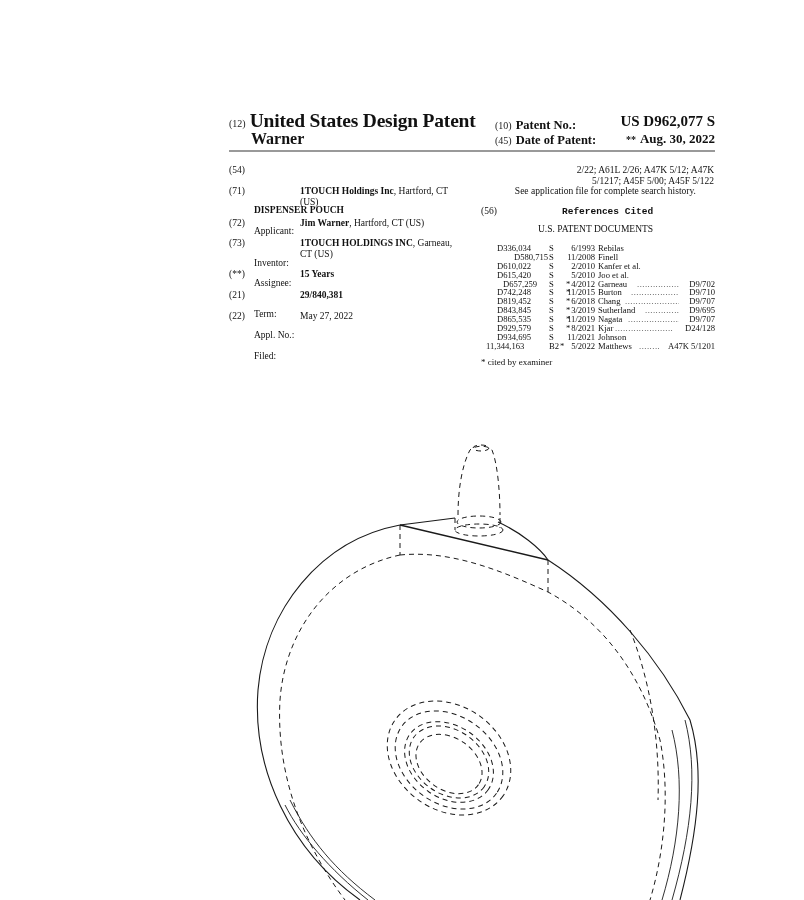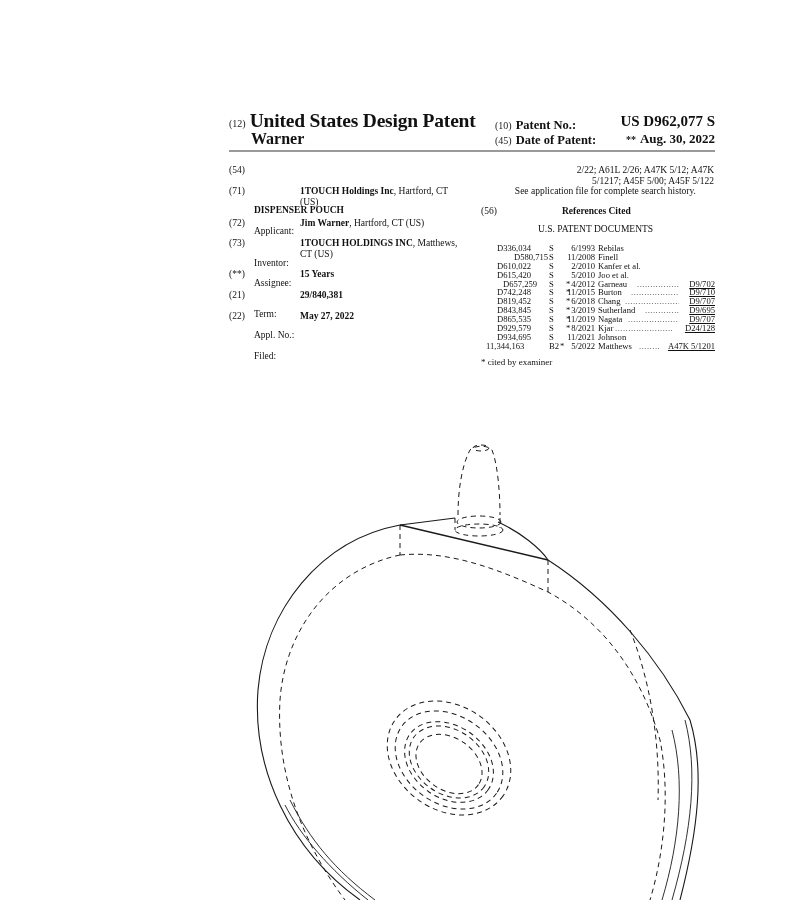--- a/index.html
+++ b/index.html
@@ -20,21 +20,21 @@
   .field .val b { font-weight: bold; }
   .right-text { font-size: 9.5px; line-height: 10px; text-align: center; position: absolute; }
   .refs { position: absolute; left: 497px; top: 244px; font-size: 8.6px; line-height: 8.9px; }
   .refs .row { position: relative; height: 8.9px; width: 220px; white-space: nowrap; }
   .refs span { position: absolute; top: 0; }
   .refs .pn { right: 170px; text-align: left; }
   .refs .kind { left: 52px; }
   .refs .star { left: 69px; }
   .refs .date { right: 122px; text-align: center; }
   .refs .name { left: 101px; }
-  .refs .cls { right: 2px; text-align: left; text-decoration: underline; }
+  .refs .cls { right: 2px; text-align: left; }
   .refs .dots { left: 140px; right: 38px; overflow: hidden; color: #333; letter-spacing: 0.5px; }
   svg.drawing { position: absolute; left: 0; top: 0; }
 </style>
 </head>
 <body>
 
 <div class="abs" style="left:229px; top:110px; white-space:nowrap;">
   <span class="num">(12)</span>
   <span class="title-main">United States Design Patent</span>
 </div>
@@ -69,47 +69,47 @@
 
 <div class="field" style="top:218px;">
   <span class="code">(72)</span>
   <span class="lbl">Inventor:</span>
   <span class="val"><b>Jim Warner</b><span>, Hartford, CT (US)</span></span>
 </div>
 
 <div class="field" style="top:238px;">
   <span class="code">(73)</span>
   <span class="lbl">Assignee:</span>
-  <span class="val"><b>1TOUCH HOLDINGS INC</b><span>, Matthews,</span><br><span>CT (US)</span></span>
+  <span class="val"><b>1TOUCH HOLDINGS INC</b><span>, Garneau,</span><br><span>CT (US)</span></span>
 </div>
 
 <div class="field" style="top:269px;">
   <span class="code">(**)</span>
   <span class="lbl">Term:</span>
   <span class="val" style="font-weight:bold;">15 Years</span>
 </div>
 
 <div class="field" style="top:290px;">
   <span class="code">(21)</span>
   <span class="lbl">Appl. No.:</span>
   <span class="val" style="font-weight:bold;">29/840,381</span>
 </div>
 
 <div class="field" style="top:311px;">
   <span class="code">(22)</span>
   <span class="lbl">Filed:</span>
-  <span class="val" style="font-weight:bold;">May 27, 2022</span>
+  <span class="val" style="font-weight:normal;">May 27, 2022</span>
 </div>
 
 <div class="right-text" style="right:90px; top:165px;">2/22; A61L 2/26; A47K 5/12; A47K</div>
 <div class="right-text" style="right:90px; top:176px;">5/1217; A45F 5/00; A45F 5/122</div>
 <div class="right-text" style="right:108px; top:186px;">See application file for complete search history.</div>
 
 <div class="abs" style="left:481px; top:206px; font-size:9.5px;">(56)</div>
-<div class="abs" style="left:562px; top:206px; font-size:9.5px; font-weight:bold;">References Cited</div>
+<div class="abs" style="left:562px; top:206px; font-size:9.5px; font-weight:bold;font-family:Liberation Mono, monospace;">References Cited</div>
 <div class="abs" style="left:538px; top:224px; font-size:9.5px;">U.S. PATENT DOCUMENTS</div>
 
 <div class="refs">
   <div class="row">
       <span class="pn" style="left:0; right:auto;">D336,034</span>
       <span class="kind">S</span>
       <span class="star"></span>
       <span class="date">6/1993</span>
       <span class="name">Rebilas</span>
       <span class="cls"></span>

